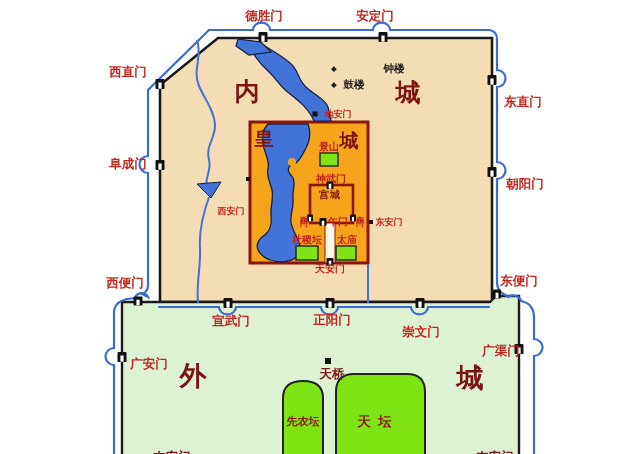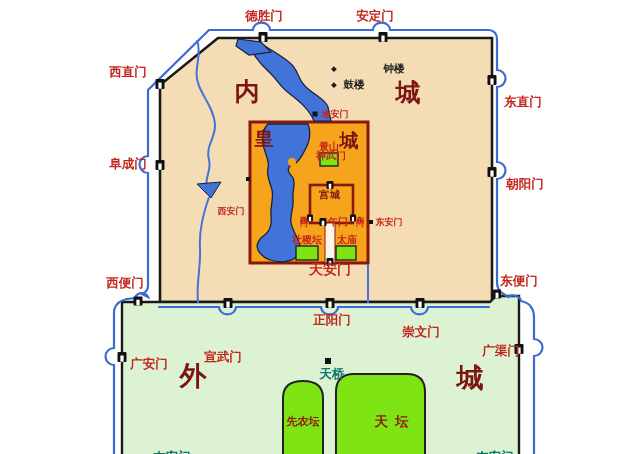--- a/index.html
+++ b/index.html
@@ -6,26 +6,26 @@
   #stage{position:relative;width:640px;height:454px;background:#ffffff;overflow:hidden;
          font-family:"Liberation Sans",sans-serif;}
   #mapsvg{position:absolute;left:0;top:0;}
   .lbl{position:absolute;transform:translate(-50%,-50%);white-space:nowrap;font-weight:bold;line-height:1;}
   .gate {color:#C3241C;font-size:12.5px;}
   .big  {color:#7C1412;font-size:25px;}
   .big2 {color:#7C1412;font-size:27px;}
   .imp  {color:#7C1412;font-size:19px;}
   .med  {color:#7C1412;font-size:10px;letter-spacing:1px;}
   .small{color:#C3241C;font-size:9px;}
-  .small2{color:#C3241C;font-size:14px;}
+  .small2{color:#C3241C;font-size:10px;}
   .tiny {color:#C3241C;font-size:10px;}
   .bullet{color:#222222;font-size:7px;}
   .dark {color:#222222;font-size:10.5px;}
   .vert {color:#C3241C;font-size:8px;writing-mode:vertical-rl;text-orientation:upright;letter-spacing:1px;}
-  .site {color:#0f766e;font-size:12.5px;}
+  .site {color:#7f1d1d;font-size:12.5px;}
   .site2{color:#8A1A10;font-size:11px;}
   .site3{color:#8A1A10;font-size:13.5px;letter-spacing:7px;}
 </style>
 </head>
 <body>
 
 <div id="stage">
   <svg id="mapsvg" width="640" height="454" viewBox="0 0 640 454">
 
     <polygon points="218,38 492,38 492,302 160,302 160,85" stroke="#1A1A1A" stroke-width="2.6" fill="#F4DDB5"></polygon>
@@ -142,46 +142,46 @@
 
   <div id="labels">
       <span class="lbl gate" style="left: 264px; top: 16px;">德胜门</span>
       <span class="lbl gate" style="left: 375px; top: 16px;">安定门</span>
       <span class="lbl gate" style="left: 128px; top: 72px; text-align: right;">西直门</span>
       <span class="lbl gate" style="left: 128px; top: 164px;">阜成门</span>
       <span class="lbl gate" style="left: 523px; top: 80px; margin-top: 22px;">东直门</span>
       <span class="lbl gate" style="left: 525px; top: 172px; margin-top: 12px;">朝阳门</span>
       <span class="lbl gate" style="left: 125px; top: 283px;">西便门</span>
       <span class="lbl gate" style="left: 519px; top: 281px;">东便门</span>
-      <span class="lbl gate" style="left: 223px; top: 321px; margin-top: 36px;">宣武门</span>
+      <span class="lbl gate" style="left: 231px; top: 321px;">宣武门</span>
       <span class="lbl gate" style="left: 332px; top: 320px;">正阳门</span>
       <span class="lbl gate" style="left: 421px; top: 332px;">崇文门</span>
       <span class="lbl gate" style="left: 149px; top: 352px; margin-top: 12px;">广安门</span>
       <span class="lbl gate" style="left: 501px; top: 351px;">广渠门</span>
       <span class="lbl big" style="left: 247px; top: 91px;">内</span>
       <span class="lbl big" style="left: 408px; top: 92px;">城</span>
       <span class="lbl big2" style="left: 193px; top: 376px;">外</span>
       <span class="lbl big2" style="left: 470px; top: 378px;">城</span>
       <span class="lbl bullet" style="left: 334px; top: 68px;">◆</span>
       <span class="lbl dark" style="left: 354px; top: 68px; margin-left: 40px;">钟楼</span>
       <span class="lbl bullet" style="left: 334px; top: 84px;">◆</span>
       <span class="lbl dark" style="left: 354px; top: 84px;">鼓楼</span>
-      <span class="lbl small" style="left: 335px; top: 114px;">地安门</span>
+      <span class="lbl small" style="left: 335px; top: 114px; padding-left: 6px;">地安门</span>
       <span class="lbl imp" style="left: 264px; top: 138px;">皇</span>
       <span class="lbl imp" style="left: 349px; top: 140px;">城</span>
       <span class="lbl tiny" style="left: 329px; top: 147px;">景山</span>
-      <span class="lbl tiny" style="left: 331px; top: 156px;">神武门</span>
+      <span class="lbl tiny" style="left: 331px; top: 179px;">神武门</span>
       <span class="lbl med" style="left: 330px; top: 195px;">宫城</span>
       <span class="lbl vert" style="left: 303px; top: 211px;">西华门</span>
       <span class="lbl vert" style="left: 359px; top: 211px;">东华门</span>
       <span class="lbl small" style="left: 231px; top: 179px; margin-top: 32px;">西安门</span>
       <span class="lbl small" style="left: 389px; top: 222px;">东安门</span>
       <span class="lbl tiny" style="left: 338px; top: 222px;">午门</span>
       <span class="lbl tiny" style="left: 307px; top: 240px;">社稷坛</span>
       <span class="lbl tiny" style="left: 347px; top: 240px;">太庙</span>
       <span class="lbl small2" style="left: 330px; top: 269px;">天安门</span>
       <span class="lbl site" style="left: 332px; top: 374px;">天桥</span>
       <span class="lbl site2" style="left: 303px; top: 421px;">先农坛</span>
-      <span class="lbl site3" style="left: 395px; top: 422px;">天坛</span>
+      <span class="lbl site3" style="left: 378px; top: 422px;">天坛</span>
       <span class="lbl site" style="left: 172px; top: 457px;">右安门</span>
       <span class="lbl site" style="left: 495px; top: 457px;">左安门</span>
     </div>
 </div>
 
 </body></html>

